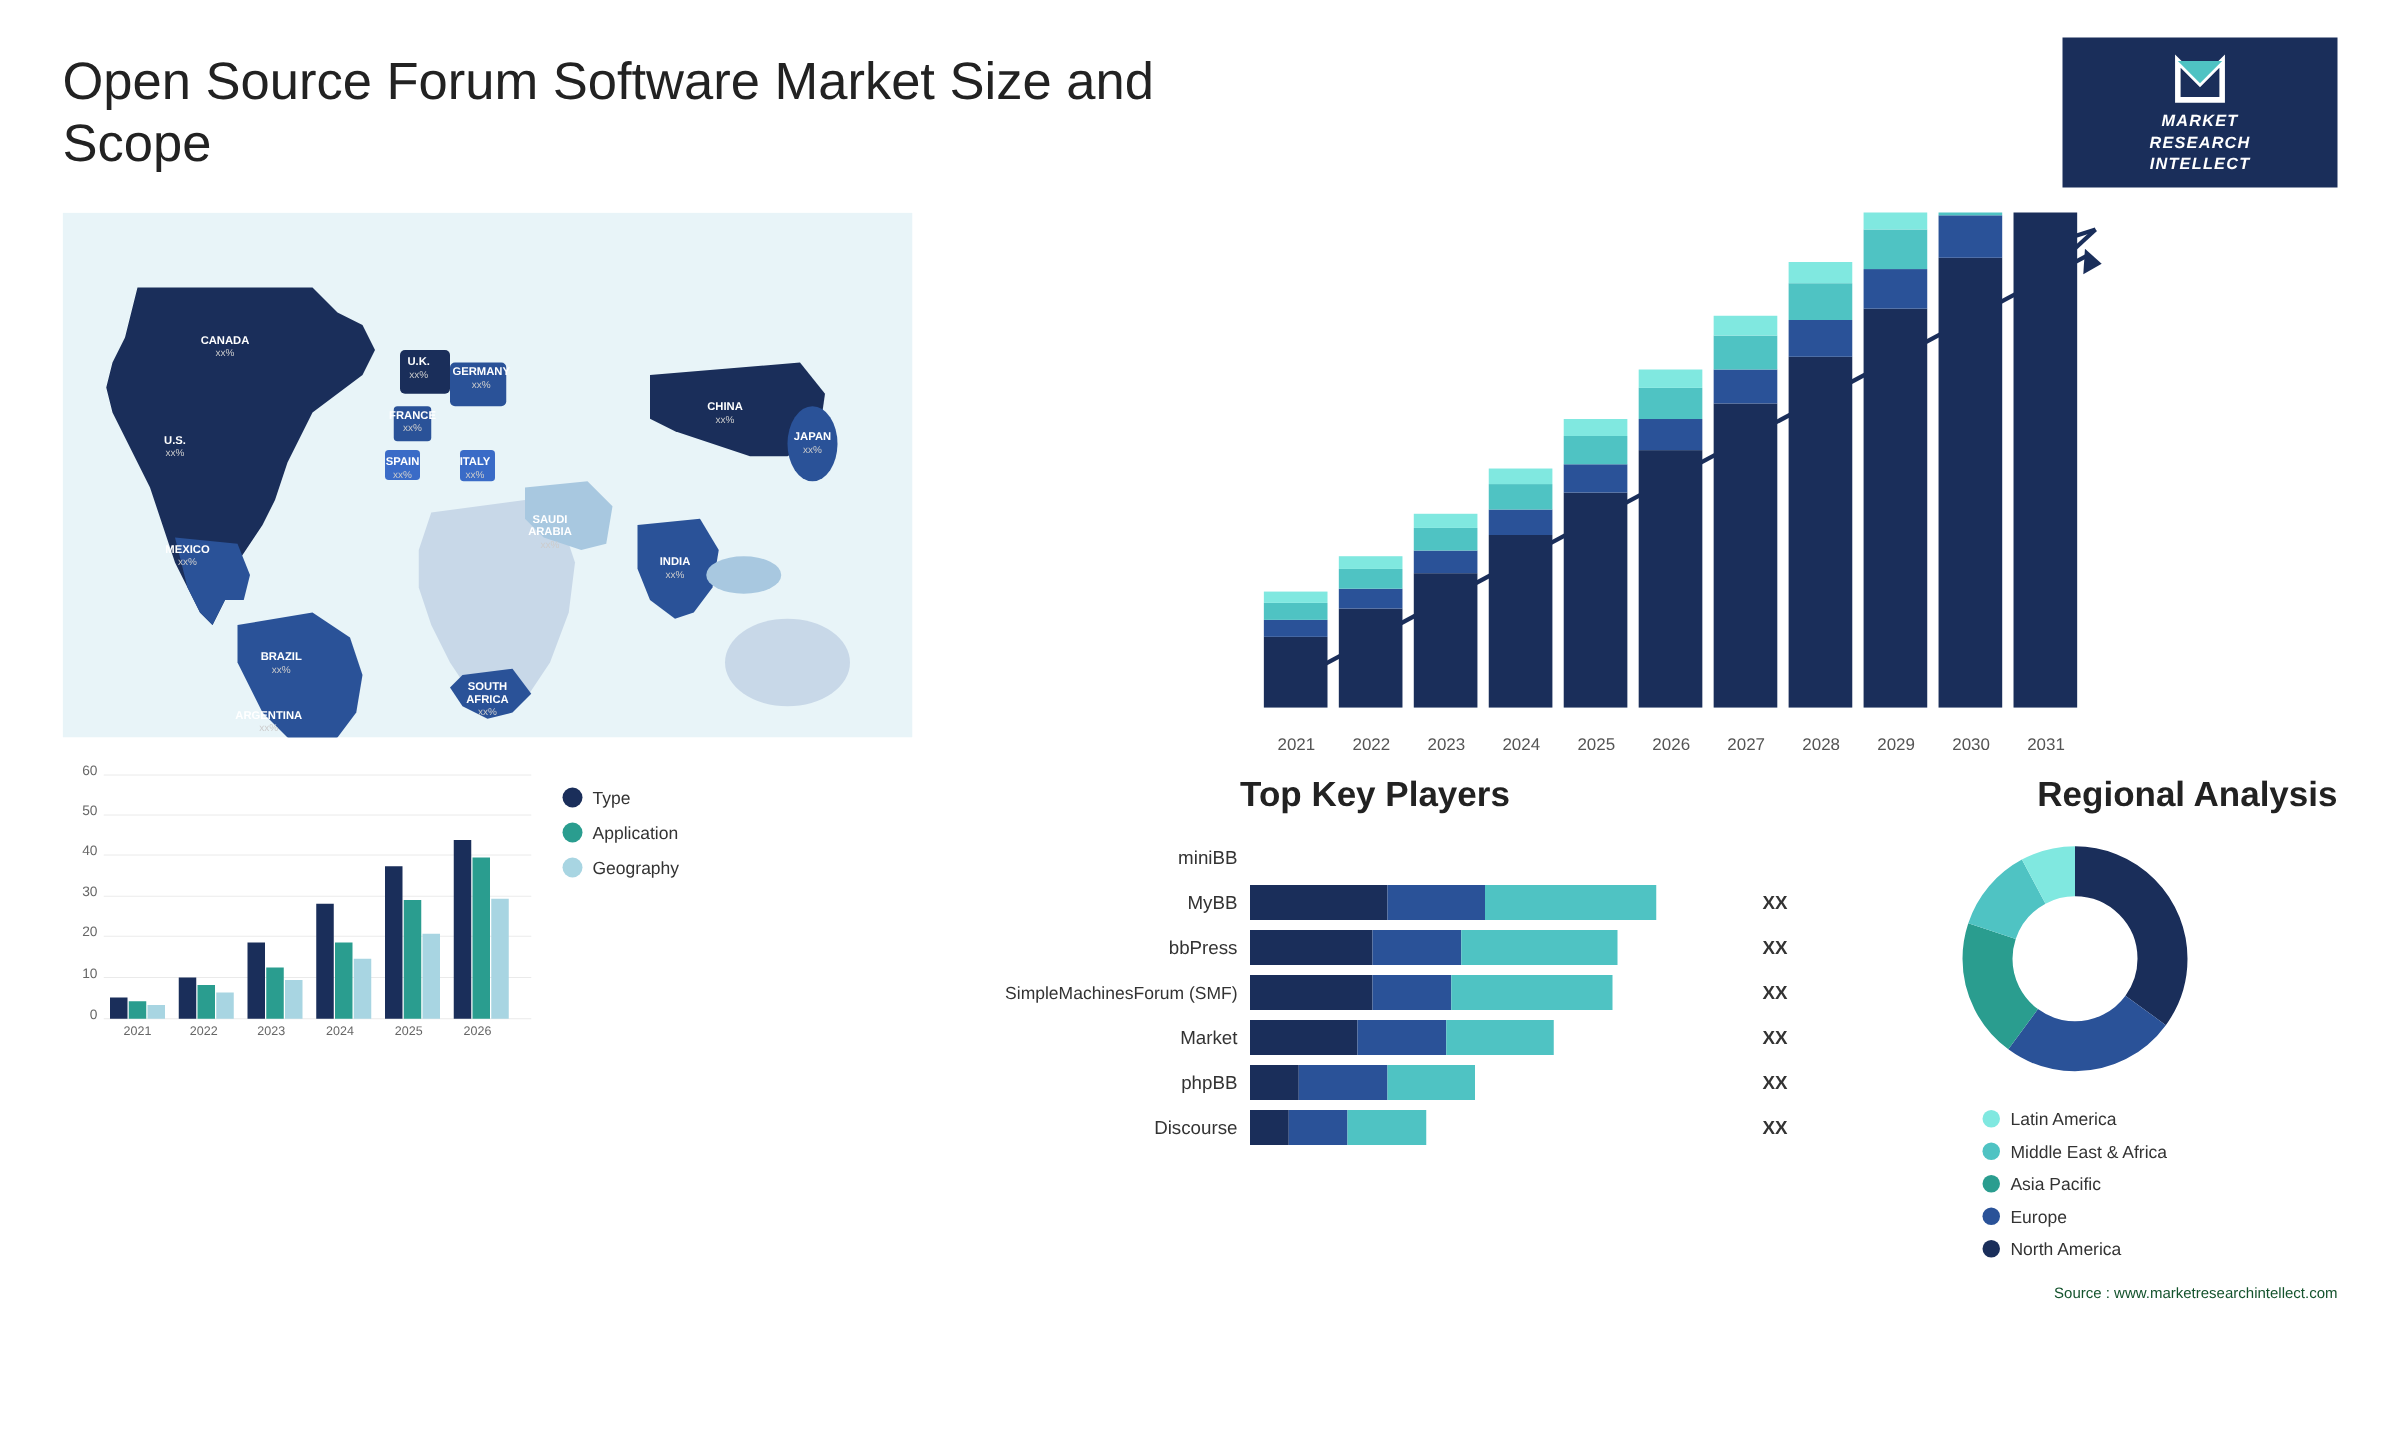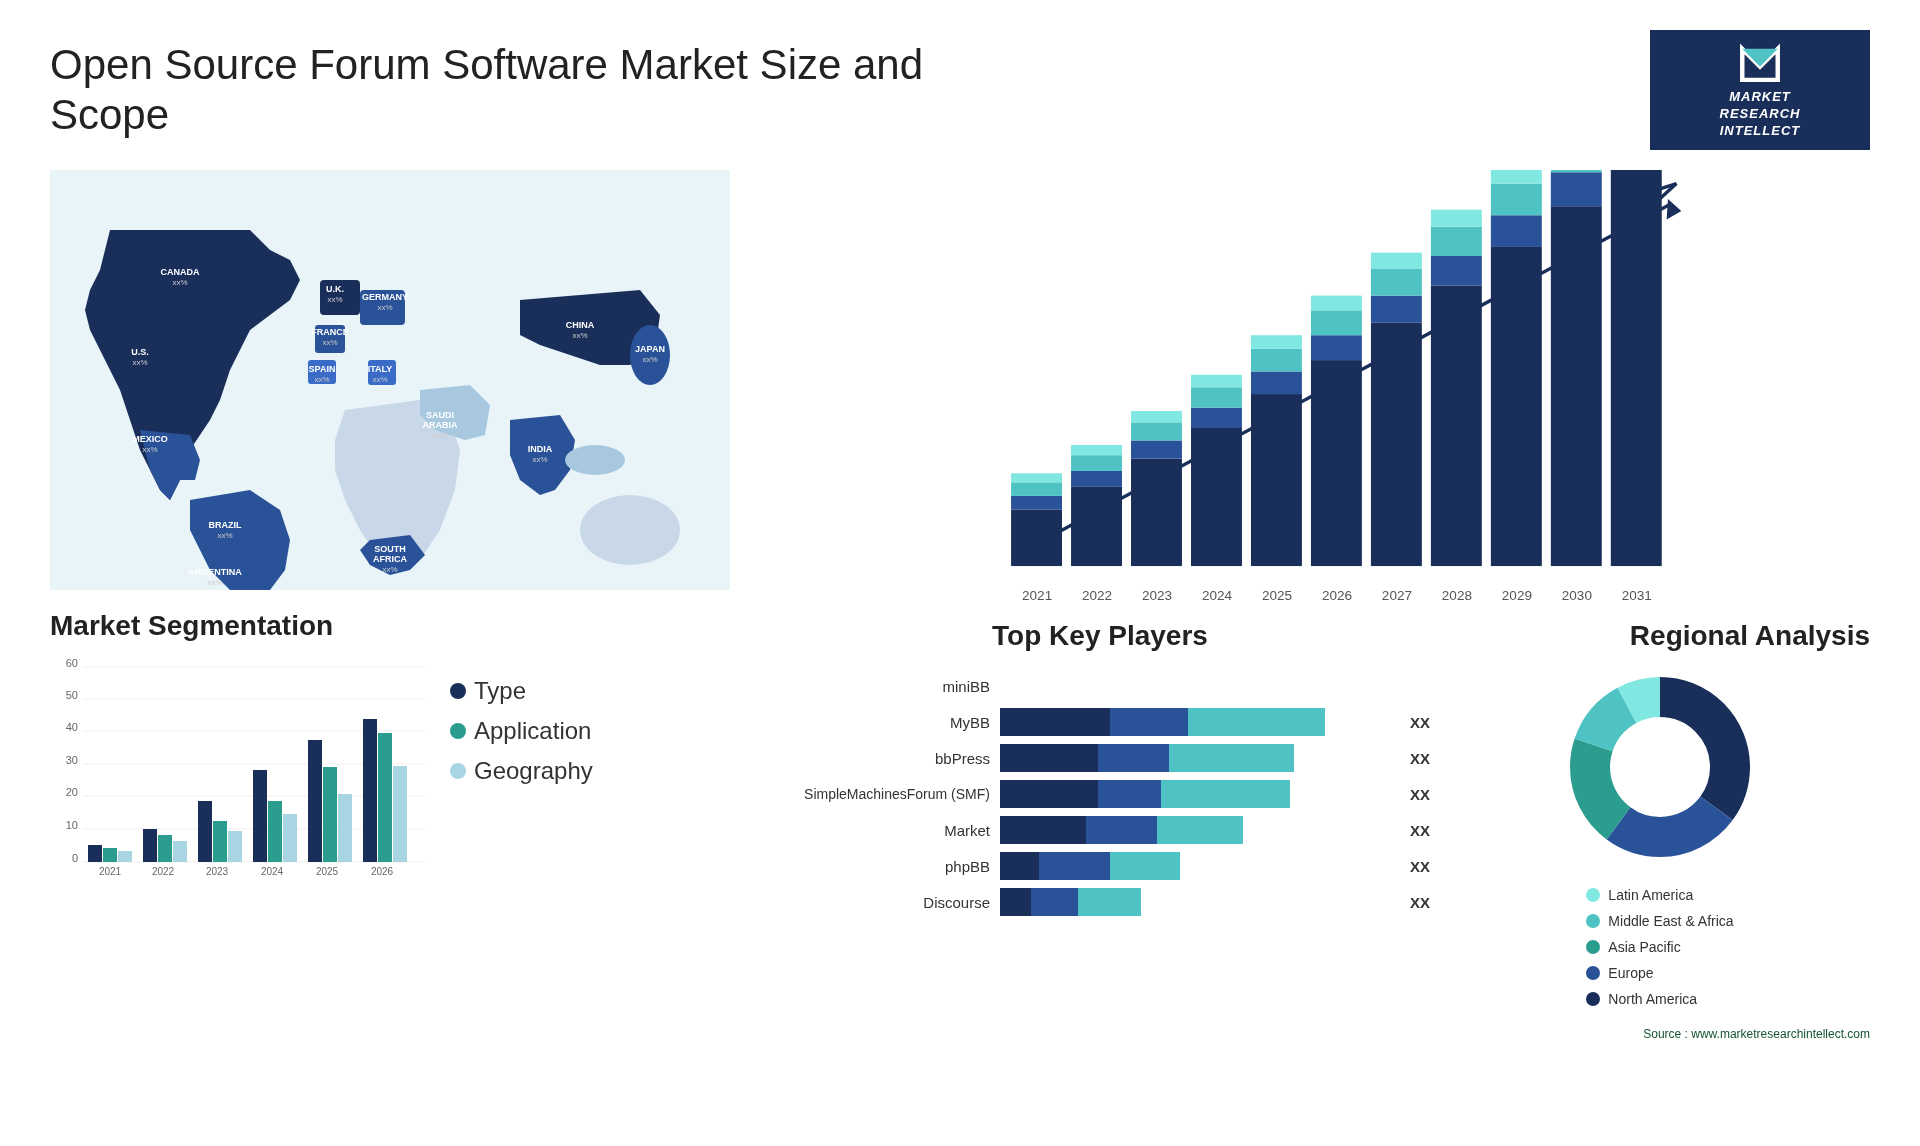--- a/index.html
+++ b/index.html
@@ -81,21 +81,21 @@
       display: flex;
       flex-direction: column;
       gap: 12px;
       margin-top: 20px;
     }
 
     .legend-item {
       display: flex;
       align-items: center;
       gap: 8px;
-      font-size: 24px;
+      font-size: 14px;
       color: #333;
     }
 
     .legend-dot {
       width: 16px;
       height: 16px;
       border-radius: 50%;
       flex-shrink: 0;
     }
 
@@ -303,21 +303,20 @@
 
           <text x="490" y="282" class="country-label" font-size="8" fill="white" text-anchor="middle" font-weight="bold">INDIA</text>
           <text x="490" y="292" class="country-sublabel" font-size="7" fill="#aaccee" text-anchor="middle">xx%</text>
 
           <text x="600" y="182" class="country-label" font-size="8" fill="white" text-anchor="middle" font-weight="bold">JAPAN</text>
           <text x="600" y="192" class="country-sublabel" font-size="7" fill="#aaccee" text-anchor="middle">xx%</text>
         </svg>
       </div>
 
       <div style="flex:1;">
-        <div class="section-title">Market Segmentation</div>
         <div class="seg-chart-wrapper">
 
           <svg viewBox="0 0 380 220" width="380" height="220">
 
             <text x="28" y="205" font-size="11" fill="#666" text-anchor="end">0</text>
             <text x="28" y="172" font-size="11" fill="#666" text-anchor="end">10</text>
             <text x="28" y="139" font-size="11" fill="#666" text-anchor="end">20</text>
             <text x="28" y="107" font-size="11" fill="#666" text-anchor="end">30</text>
             <text x="28" y="74" font-size="11" fill="#666" text-anchor="end">40</text>
             <text x="28" y="42" font-size="11" fill="#666" text-anchor="end">50</text>

